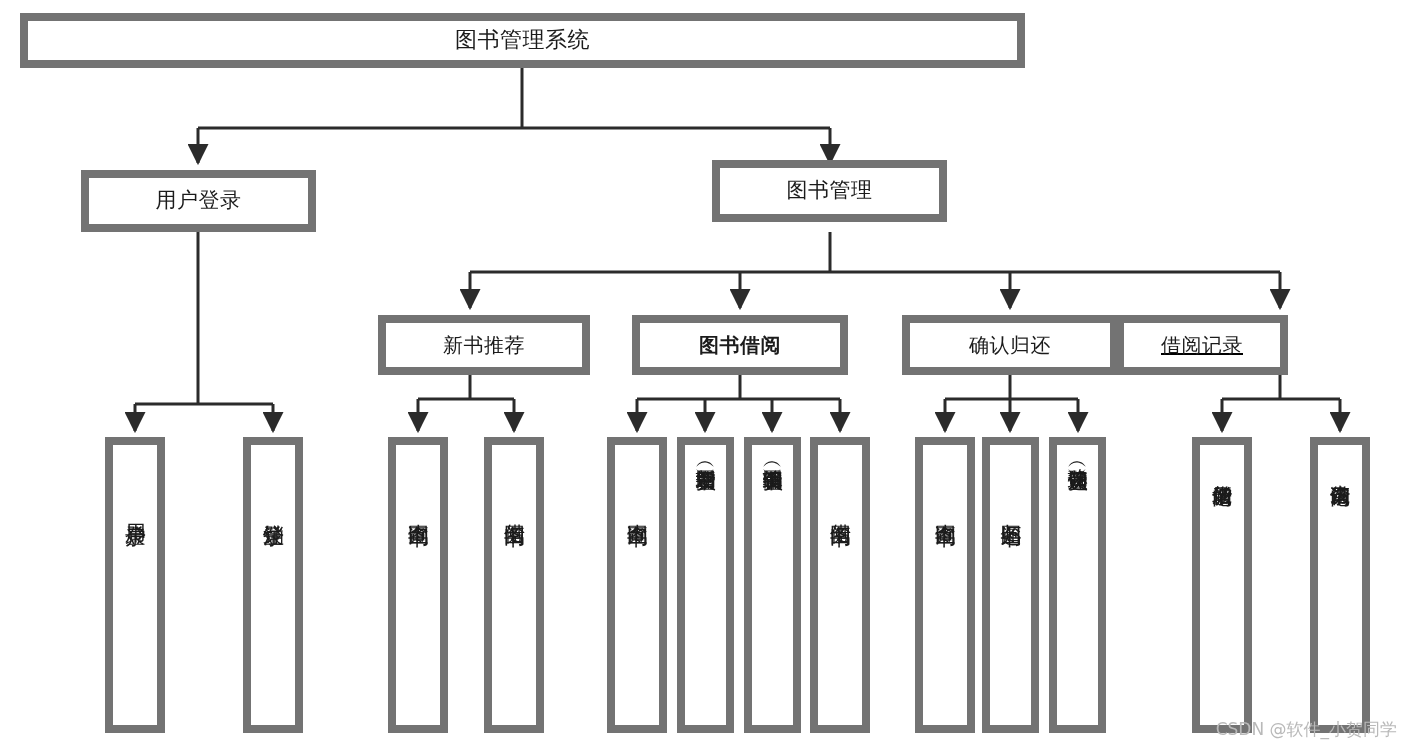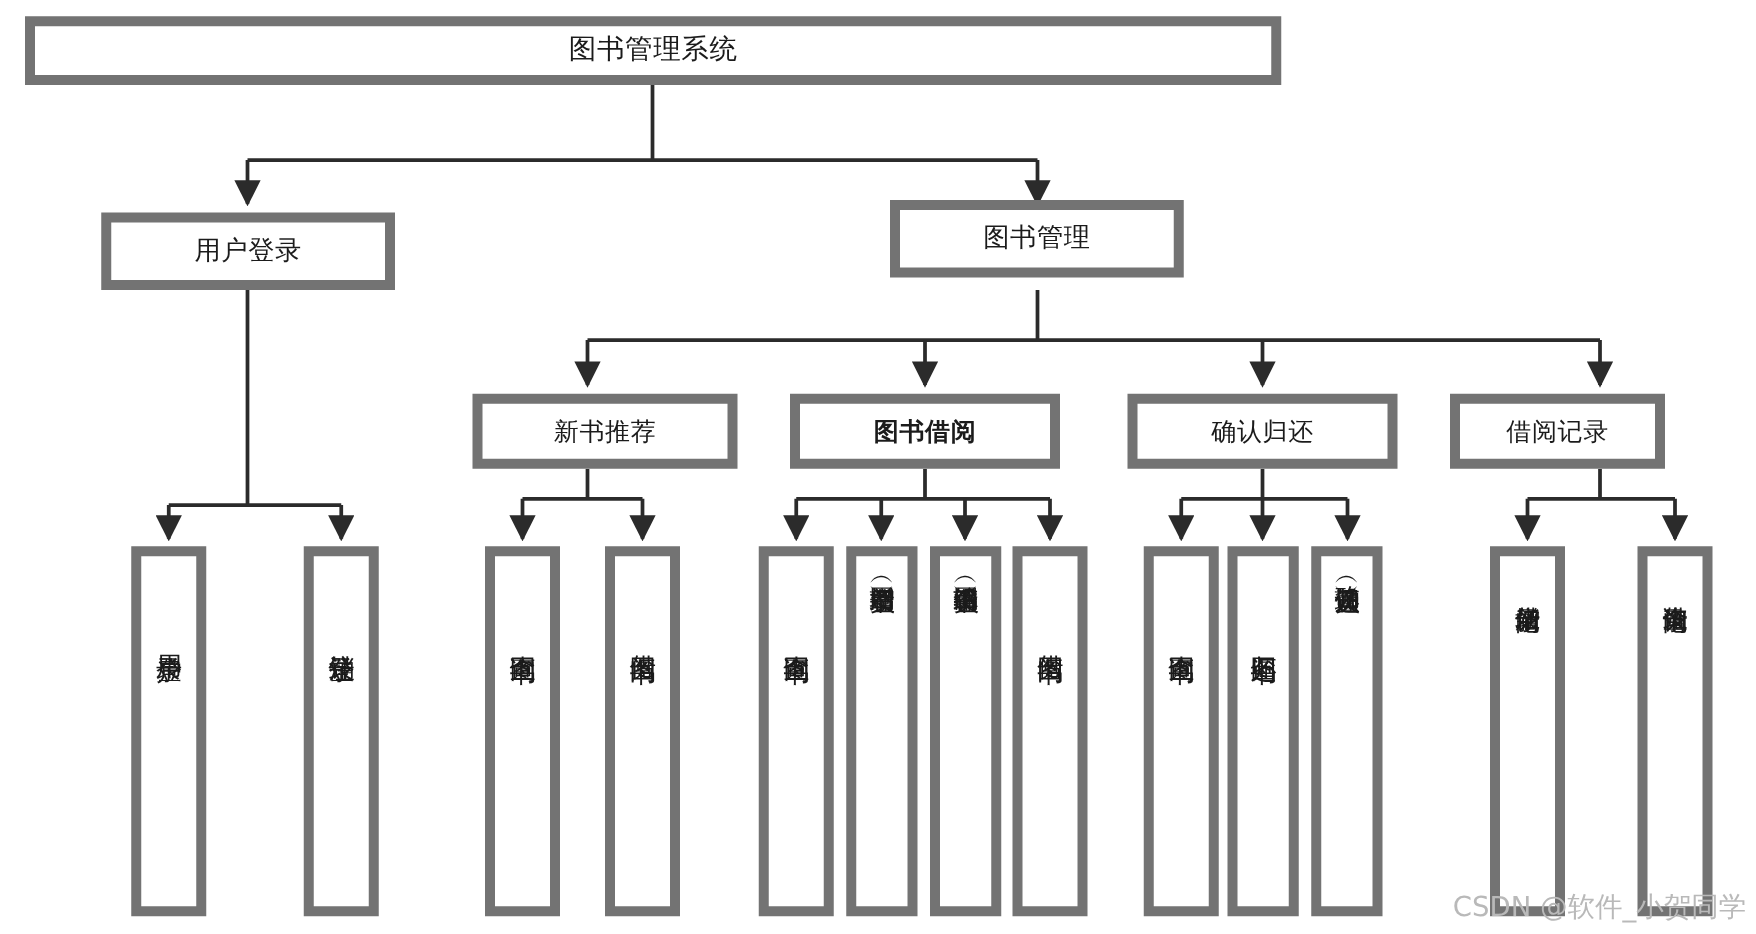--- a/index.html
+++ b/index.html
@@ -56,21 +56,21 @@
     line-height: 1.18;
     letter-spacing: 1px;
     white-space: nowrap;
     text-align: start;
   }
   .leaf-tall .node-label-v { font-size: 20px; letter-spacing: 0.5px; }
   .watermark {
     position: absolute;
     right: 8px;
     bottom: 6px;
-    font-size: 22px;
+    font-size: 17px;
     color: #b9b9b9;
     white-space: nowrap;
     pointer-events: none;
   }
 </style>
 </head>
 <body>
 
 <div id="diagram-root">
 
@@ -137,21 +137,21 @@
 
   <div class="node-box level3" style="left:362px; top:315px; width:212px; height:60px;margin-left:16px;">
     <span class="node-label-h">新书推荐</span>
   </div>
   <div class="node-box level3" style="left:632px; top:315px; width:216px; height:60px;font-weight:bold;">
     <span class="node-label-h">图书借阅</span>
   </div>
   <div class="node-box level3" style="left:902px; top:315px; width:216px; height:60px;">
     <span class="node-label-h">确认归还</span>
   </div>
-  <div class="node-box level3" style="left:1160px; top:315px; width:172px; height:60px;">
+  <div class="node-box level3" style="left:1116px; top:315px; width:172px; height:60px;text-decoration:underline;">
     <span class="node-label-h">借阅记录</span>
   </div>
 
   <div class="node-box leaf" style="left:105px; top:437px; width:60px; height:296px; padding-top:62px;">
     <span class="node-label-v">用户登录</span>
   </div>
   <div class="node-box leaf" style="left:243px; top:437px; width:60px; height:296px; padding-top:62px;">
     <span class="node-label-v">注销登录</span>
   </div>
 

